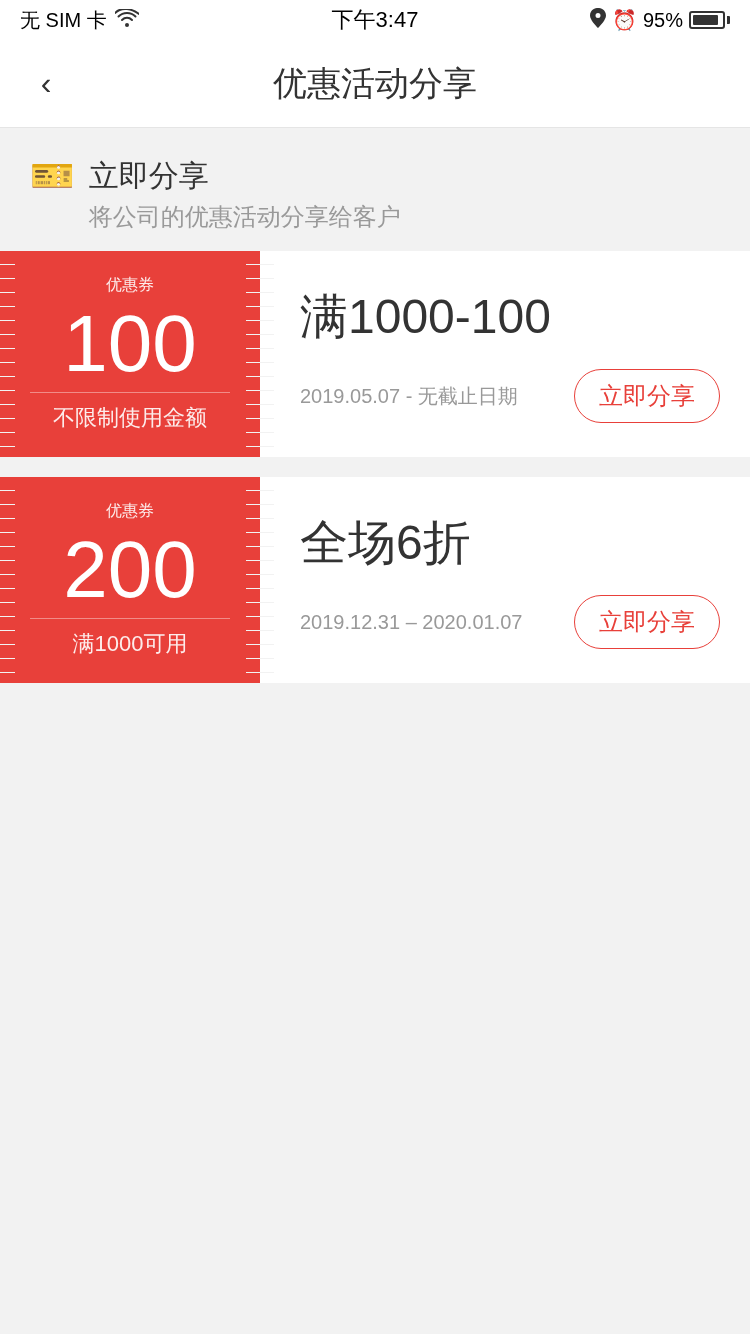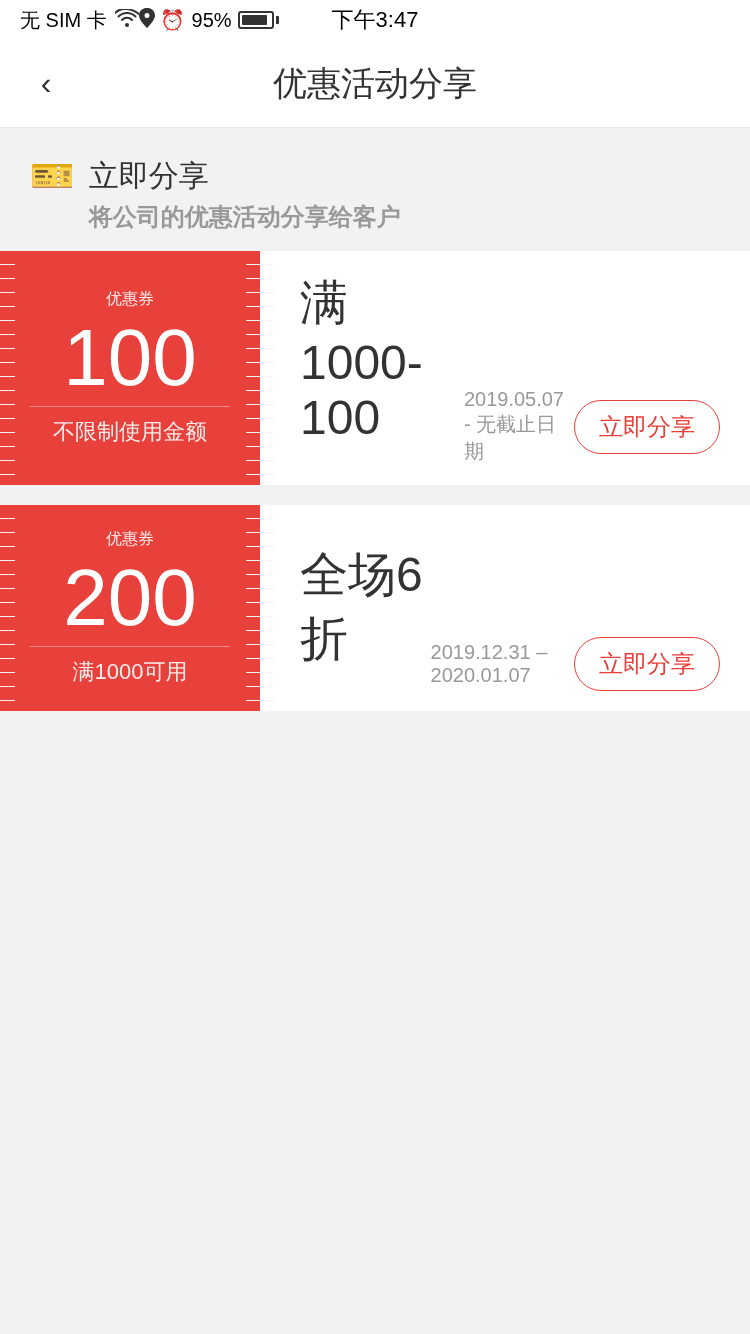--- a/index.html
+++ b/index.html
@@ -12,20 +12,21 @@
       overflow-x: hidden;
     }
 
     
     .status-bar {
       width: 750px;
       height: 40px;
       background: #fff;
       display: flex;
       align-items: center;
+      justify-content: space-between;
       padding: 16px 20px;
       font-size: 22px;
       font-weight: 500;
     }
     .status-left {
       display: flex;
       align-items: center;
       gap: 8px;
       font-size: 20px;
     }
@@ -114,21 +115,20 @@
     }
     .section-text h2 {
       font-size: 30px;
       font-weight: 500;
       color: #333;
     }
     .section-text p {
       font-size: 24px;
       color: #999;
       margin-top: 4px;
-      font-weight: bold;
     }
 
     
     .coupon-list {
       background: #f2f2f2;
       padding: 0 0 20px 0;
     }
 
     
     .coupon-card {
@@ -211,24 +211,23 @@
     .coupon-condition {
       font-size: 22px;
       color: rgba(255,255,255,0.9);
       text-align: center;
     }
 
     
     .coupon-right {
       flex: 1;
       display: flex;
-      flex-direction: row;
+      flex-direction: column;
       justify-content: center;
       padding: 20px 30px 20px 40px;
-      align-items: flex-end;
     }
     .coupon-title {
       font-size: 48px;
       font-weight: 500;
       color: #333;
       margin-bottom: 20px;
     }
     .coupon-meta {
       display: flex;
       align-items: center;

